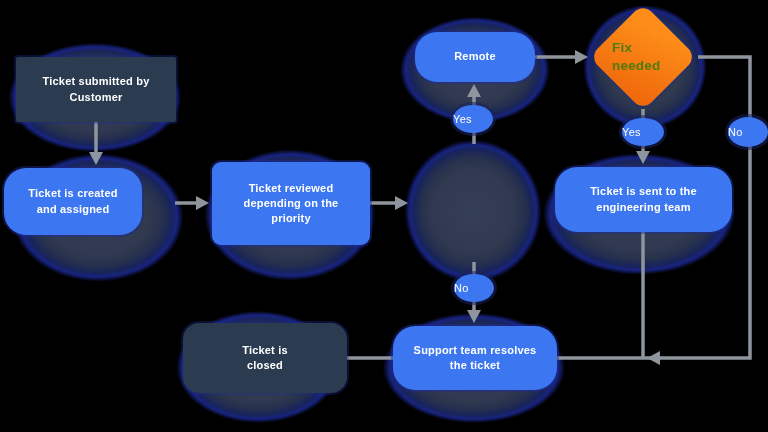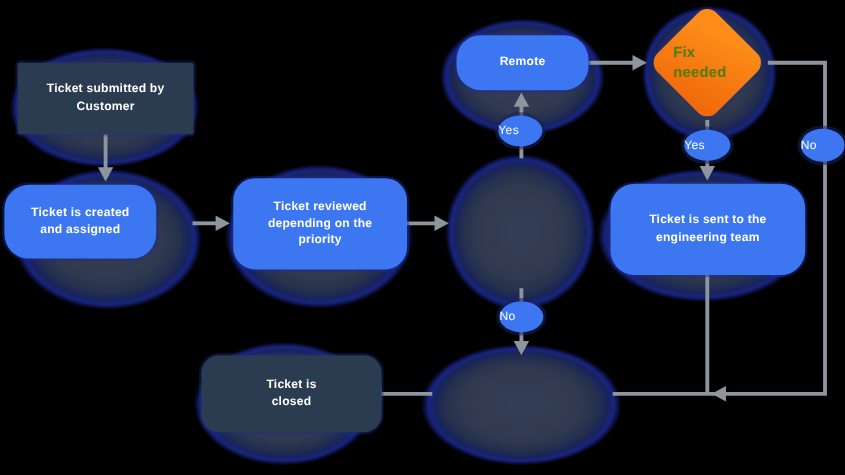--- a/index.html
+++ b/index.html
@@ -73,32 +73,35 @@
   </svg>
 
   <div class="node dark" style="left:16px;top:57px;width:160px;height:65px">
     <span class="label" style="max-width:120px">Ticket submitted by Customer</span>
   </div>
 
   <div class="node blue" style="left:4px;top:168px;width:138px;height:67px">
     <span class="label" style="max-width:112px">Ticket is created and assigned</span>
   </div>
 
-  <div class="node blue" style="left:212px;top:162px;width:158px;height:83px;border-radius:20px">
+  <div class="node blue" style="left:212px;top:162px;width:158px;height:83px;border-radius:9px">
     <span class="label" style="max-width:106px">Ticket reviewed depending on the priority</span>
   </div>
 
   <div class="node blue" style="left:415px;top:32px;width:120px;height:50px">
     <span class="label">Remote</span>
   </div>
 
-  <div class="node blue" style="left:555px;top:167px;width:177px;height:83px">
+  <div class="node blue" style="left:555px;top:167px;width:177px;height:65px">
     <span class="label" style="max-width:150px">Ticket is sent to the engineering team</span>
   </div>
 
+  <div class="node blue" style="left:393px;top:326px;width:164px;height:64px">
+    <span class="label" style="max-width:140px">Support team resolves the ticket</span>
+  </div>
 
   <div class="node dark" style="left:183px;top:323px;width:164px;height:70px;border-radius:16px">
     <span class="label" style="max-width:62px">Ticket is closed</span>
   </div>
 
 
   <div class="diamond" style="left:605px;top:19px;width:76px;height:76px">
     <div class="diamond-bg" style="border-radius:12px"></div>
     <span class="label" style="max-width:62px">Fix needed</span>
   </div>

